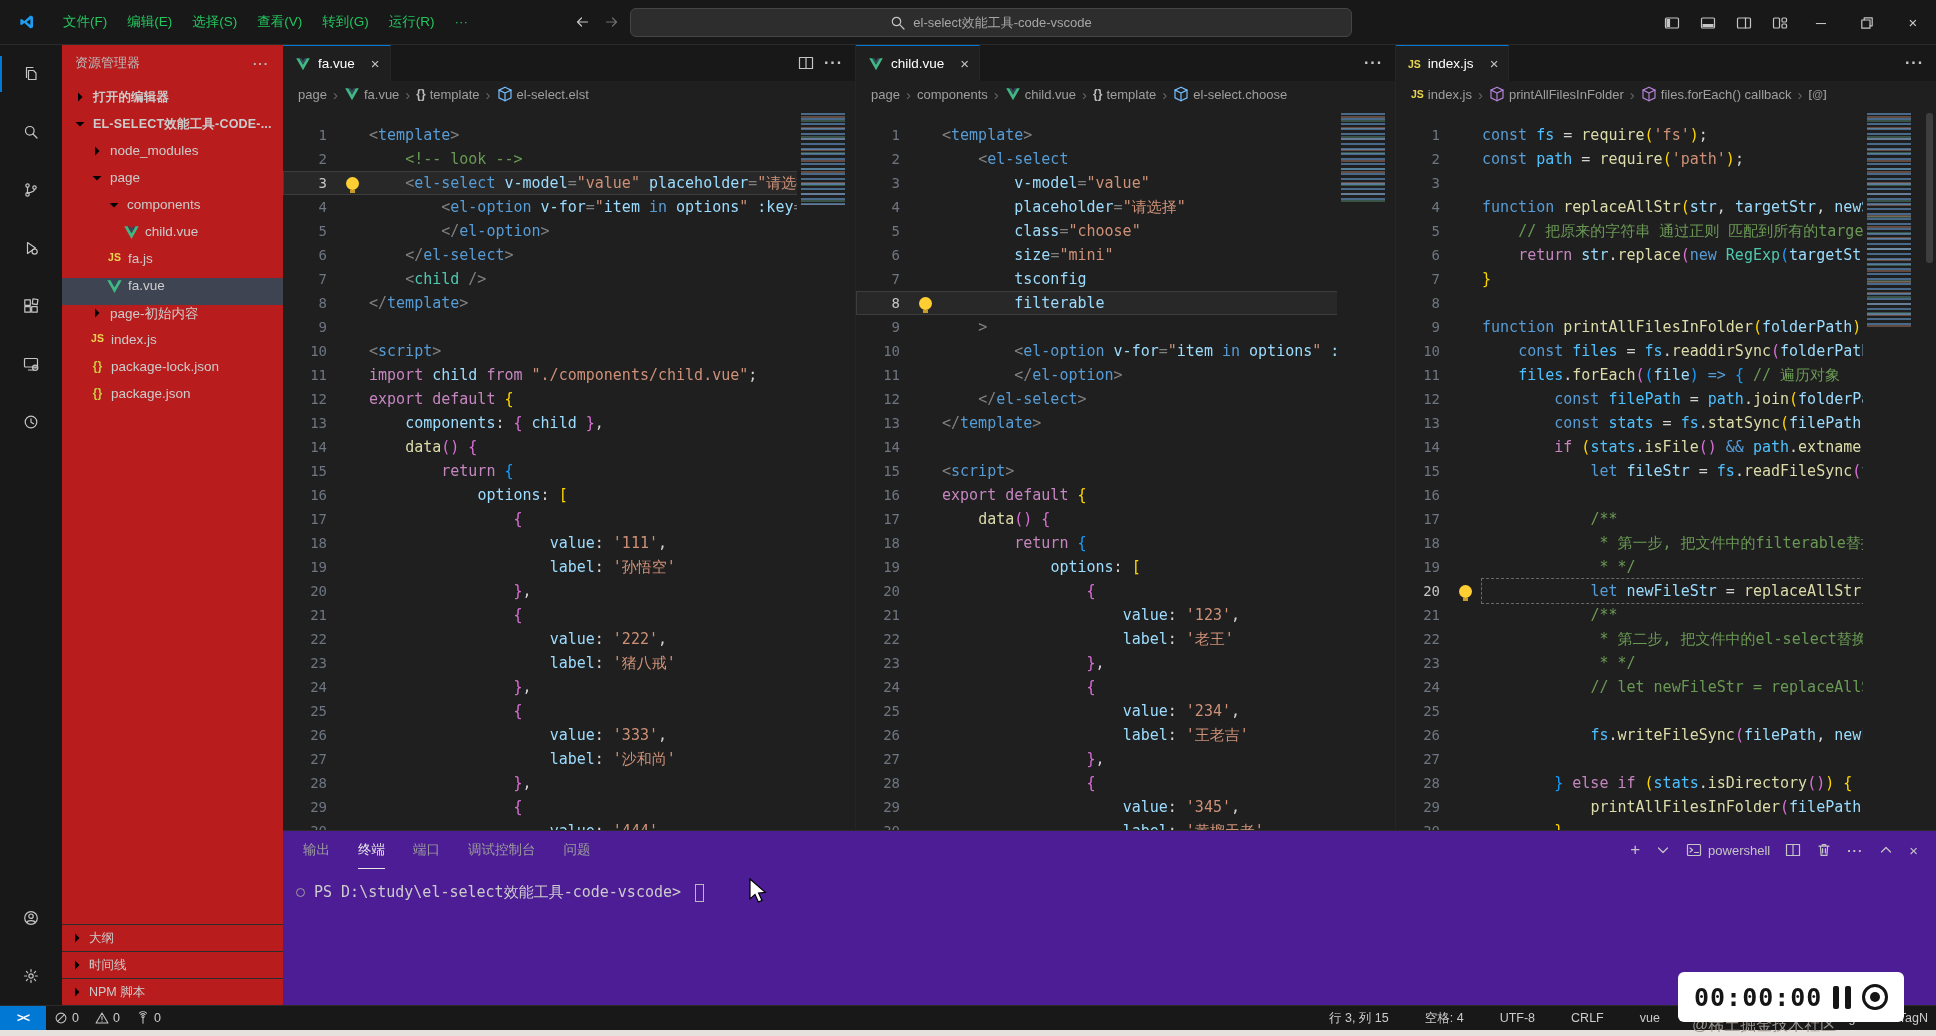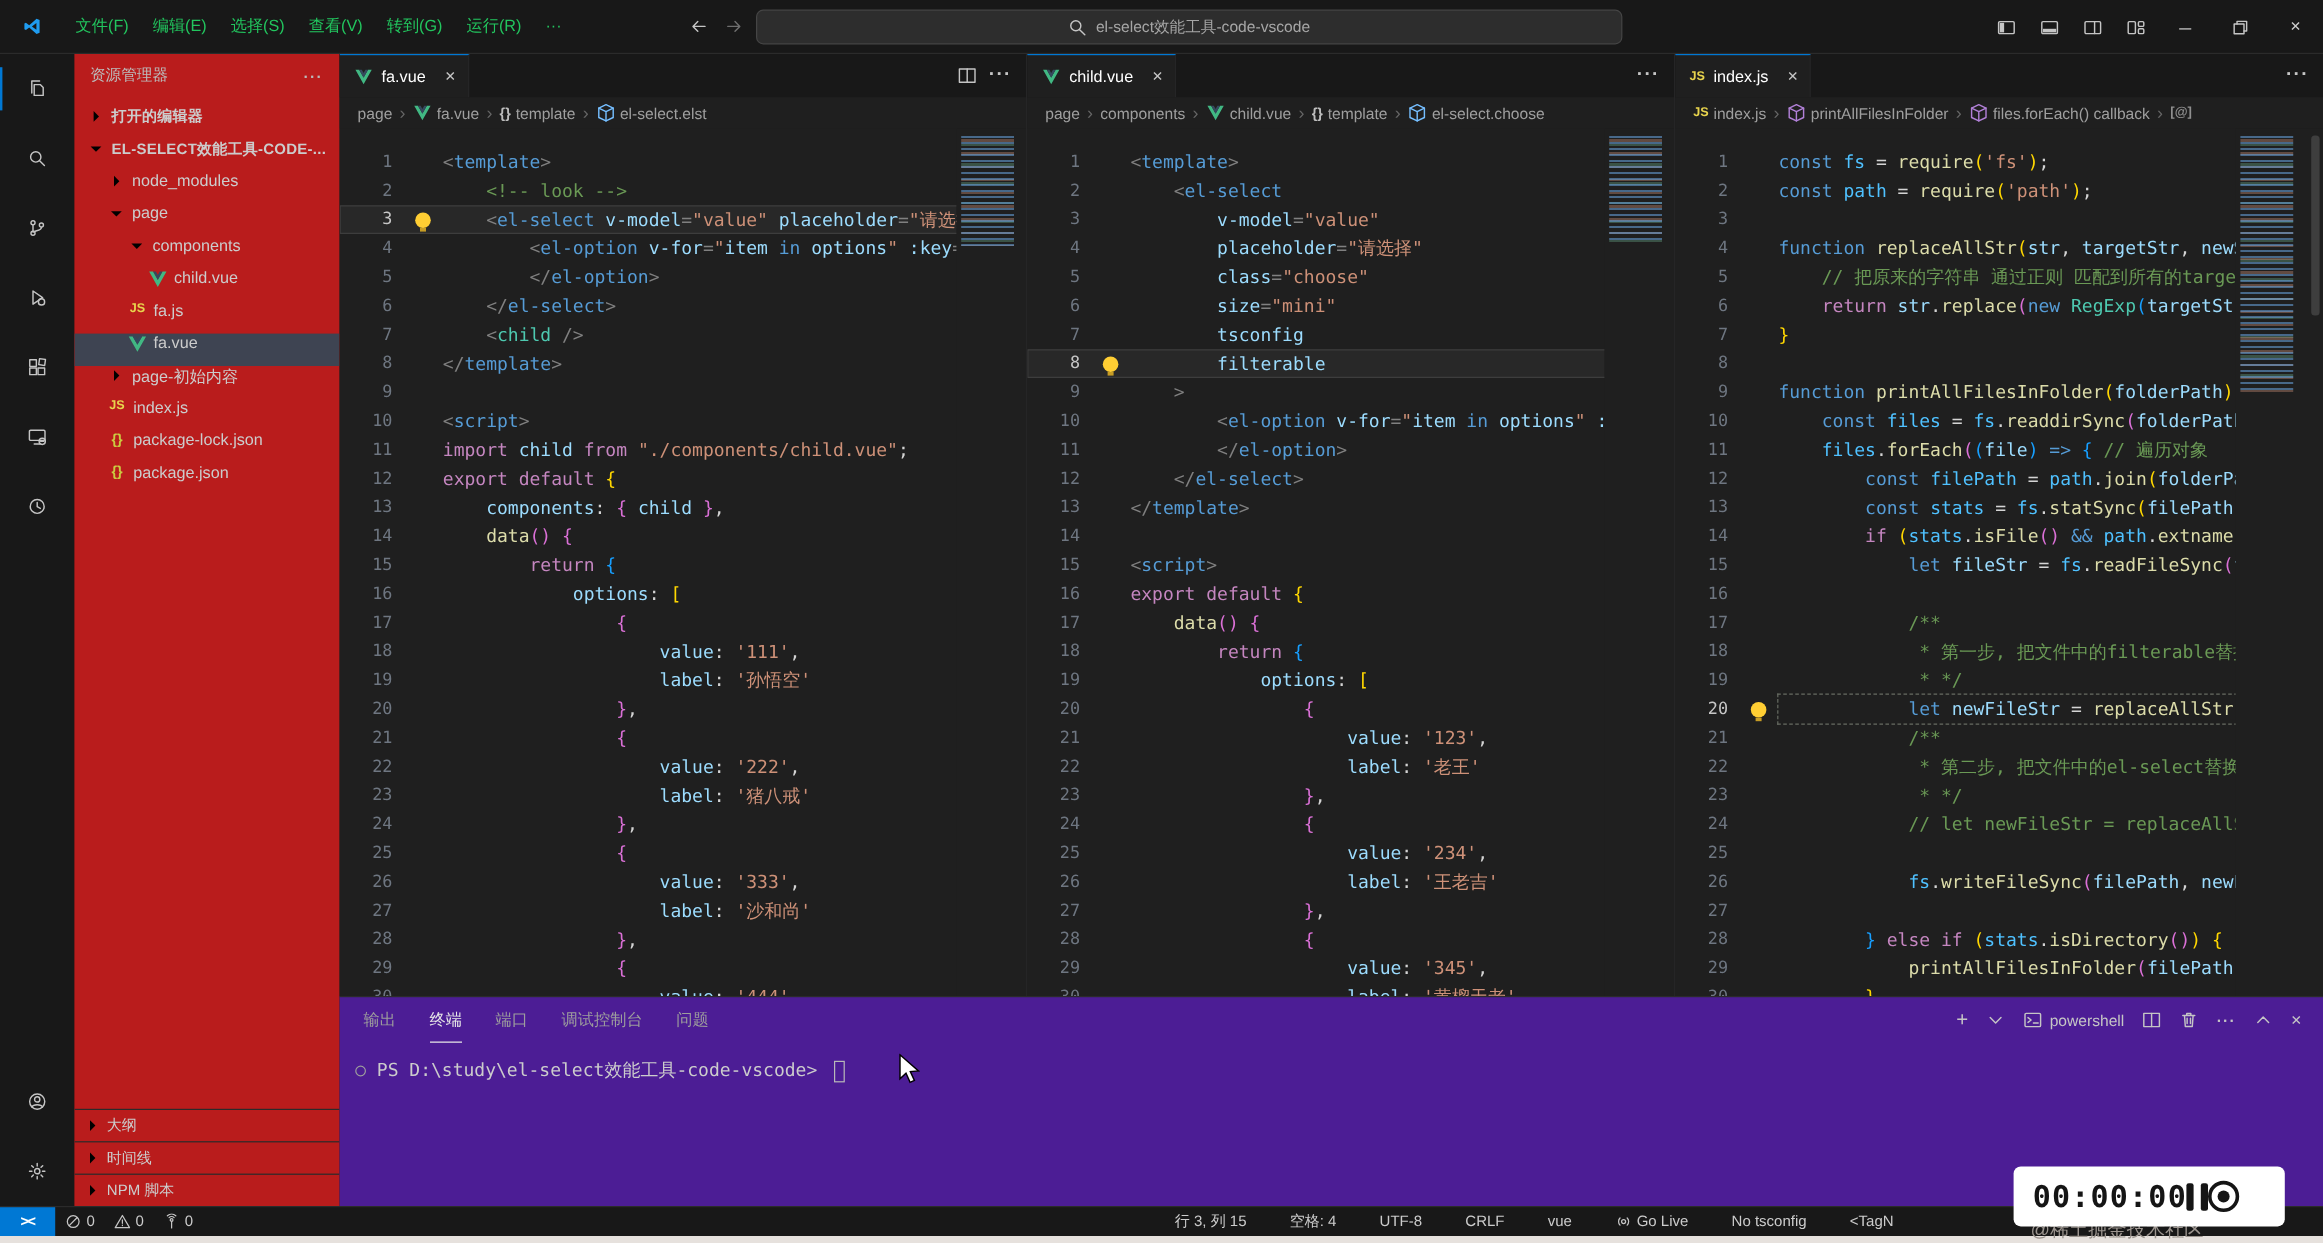--- a/index.html
+++ b/index.html
@@ -78,26 +78,26 @@
 .ptab.on{color:#e7e7e7;box-shadow:inset 0 -1px 0 #e7e7e7}
 #pactions{margin-left:auto;display:flex;align-items:center;gap:15px;padding-right:18px;color:#c5c5c5;font-size:13px}
 .pact{display:flex;align-items:center;gap:6px}
 #termline{display:flex;align-items:center;gap:9px;padding:14px 0 0 13px;font-family:"DejaVu Sans Mono","Liberation Mono",monospace;font-size:15px;color:#cccccc}
 .deco{width:9px;height:9px;border:1px solid #9d9d9d;border-radius:50%;flex:none}
 .tcur{display:inline-block;width:9px;height:18px;border:1px solid #b9b9b9;margin-left:5px;vertical-align:middle}
 
 #statusbar{position:absolute;left:0;top:1005px;width:1936px;height:25px;background:#181818;border-top:1px solid #2b2b2b;display:flex;align-items:center;font-size:12.5px;color:#cccccc}
 #st-remote{width:46px;height:25px;background:#0078d4;color:#fff;display:flex;align-items:center;justify-content:center;font-weight:700;font-size:12px;letter-spacing:-1px;flex:none}
 .st-item{display:flex;align-items:center;gap:4px;padding:0 8px;height:25px;white-space:nowrap}
-#st-right{margin-left:auto;display:flex;align-items:center;gap:20px;padding-right:350px}
+#st-right{margin-left:auto;display:flex;align-items:center;gap:20px;}
 .st-item .ic svg{width:14px;height:14px}
 
 #strip{position:absolute;left:0;top:1030px;width:1936px;height:6px;background:#e6e1dd}
 #watermark{position:absolute;left:1692px;top:1015px;font-size:16px;color:#9b948e;z-index:40}
-#timer{position:absolute;left:1678px;top:972px;width:226px;height:50px;background:#ffffff;border-radius:6px;display:flex;align-items:center;padding:0 16px;z-index:50}
+#timer{position:absolute;left:1678px;top:972px;width:226px;height:50px;background:#ffffff;border-radius:6px;display:flex;align-items:center;justify-content:space-between;padding:0 16px;z-index:50}
 #timer .t7{font-family:"DejaVu Sans Mono","Liberation Mono",monospace;font-weight:700;font-size:25px;color:#151515;letter-spacing:1px}
 .pausebtn{display:flex;gap:6px}
 .pausebtn i{width:6px;height:23px;background:#151515;border-radius:2px}
 .stopbtn{width:26px;height:26px;border:3px solid #151515;border-radius:50%;display:flex;align-items:center;justify-content:center}
 .stopbtn i{width:10px;height:10px;background:#151515;border-radius:50%}
 #mousecursor{position:absolute;left:748px;top:878px;z-index:60}
 .ic{display:inline-flex;align-items:center;justify-content:center}
 .ic svg{width:16px;height:16px;stroke:#c5c5c5;fill:none;stroke-width:1.2;stroke-linecap:round;stroke-linejoin:round}
 .ell{letter-spacing:1px;font-weight:700}
 </style>

